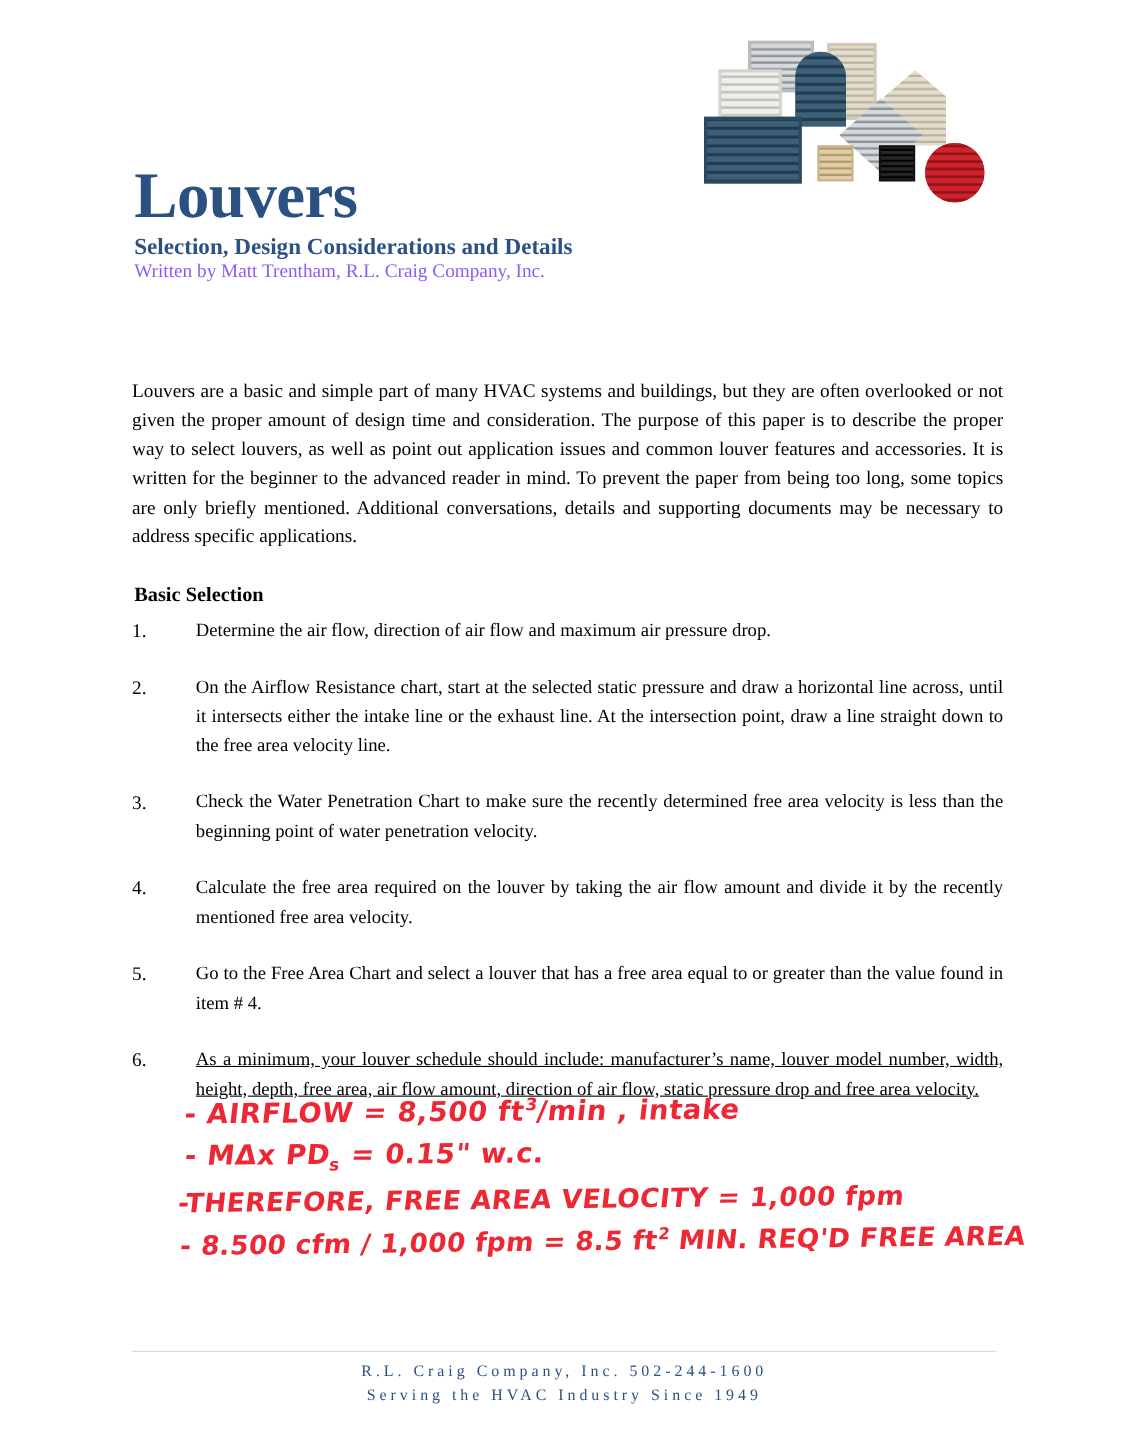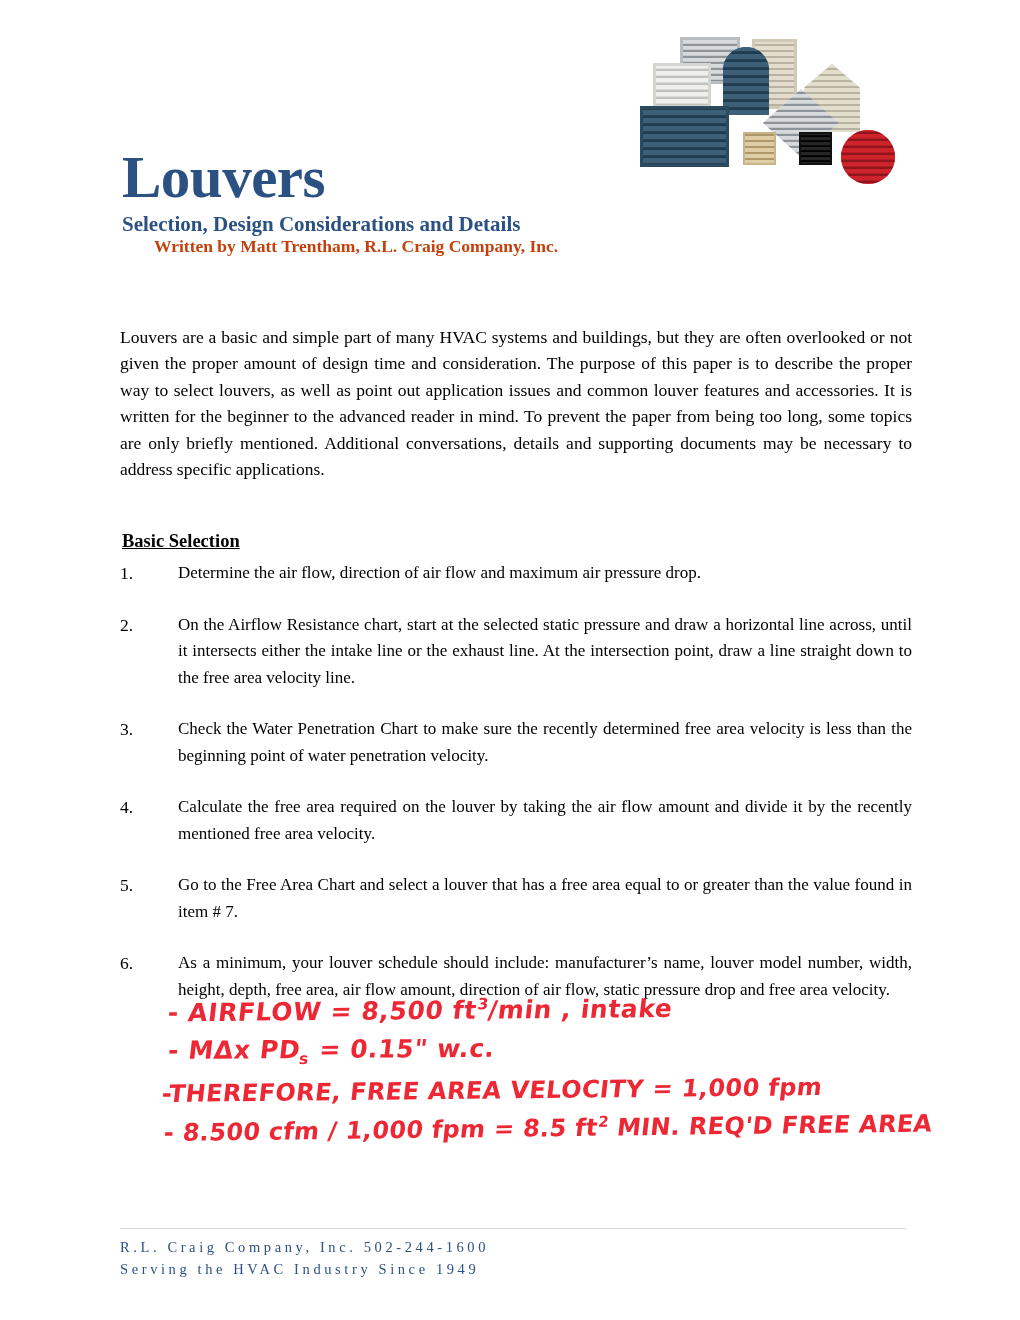--- a/index.html
+++ b/index.html
@@ -51,46 +51,44 @@
     font-size: 21px;
     font-weight: 700;
     color: #2b5183;
     line-height: 1.12;
   }
   .doc-byline {
     position: absolute;
     left: 122px;
     top: 236px;
     font-size: 17.5px;
-    font-weight: 700;
-    color: #c2410c;
+    font-weight: 400;
+    color: #8b5cf6;
     line-height: 1.25;
-    margin-left: 32px;
   }
 
   
   .intro {
     position: absolute;
     left: 120px;
-    top: 306px;
+    top: 324px;
     width: 792px;
     font-size: 17.5px;
     line-height: 26.5px;
     text-align: justify;
     text-justify: inter-word;
   }
 
   .section-heading {
     position: absolute;
     left: 122px;
     top: 511px;
     font-size: 18.5px;
     font-weight: 700;
     line-height: 1.2;
-    text-decoration: underline;
   }
 
   .steps {
     position: absolute;
     left: 120px;
     top: 560px;
     width: 792px;
   }
   .step {
     display: flex;
@@ -103,21 +101,21 @@
     font-size: 17.5px;
     line-height: 26.5px;
   }
   .step-text {
     flex: 1 1 auto;
     font-size: 17px;
     line-height: 26.5px;
     text-align: justify;
     text-justify: inter-word;
   }
-  .step:last-child .step-text { text-align: justify; }
+  .step:last-child .step-text { text-align: justify; text-decoration: underline; }
 
   
   .handwriting {
     position: absolute;
     left: 168px;
     top: 998px;
     width: 760px;
     color: #ed2733;
     font-family: "DejaVu Sans", sans-serif;
     font-weight: 700;
@@ -162,21 +160,21 @@
     top: 1228px;
     width: 786px;
     height: 1px;
     background: #d8d8d8;
   }
   .footer {
     position: absolute;
     left: 120px;
     top: 1236px;
     width: 786px;
-    text-align: left;
+    text-align: center;
     color: #2b5183;
     font-size: 14.5px;
     letter-spacing: 3.6px;
     line-height: 22px;
   }
   .footer span { display: block; }
 </style>
 </head>
 <body>
 
@@ -307,21 +305,21 @@
     <li class="step">
       <span class="step-num">3.</span>
       <span class="step-text">Check the Water Penetration Chart to make sure the recently determined free area velocity is less than the beginning point of water penetration velocity.</span>
     </li>
     <li class="step">
       <span class="step-num">4.</span>
       <span class="step-text">Calculate the free area required on the louver by taking the air flow amount and divide it by the recently mentioned free area velocity.</span>
     </li>
     <li class="step">
       <span class="step-num">5.</span>
-      <span class="step-text">Go to the Free Area Chart and select a louver that has a free area equal to or greater than the value found in item # 7.</span>
+      <span class="step-text">Go to the Free Area Chart and select a louver that has a free area equal to or greater than the value found in item # 4.</span>
     </li>
     <li class="step">
       <span class="step-num">6.</span>
       <span class="step-text">As a minimum, your louver schedule should include: manufacturer’s name, louver model number, width, height, depth, free area, air flow amount, direction of air flow, static pressure drop and free area velocity.</span>
     </li>
   </ol>
 
   <div class="handwriting">
     <span class="hw-line hw-line-1"><span>- AIRFLOW  =  8,500  ft</span><span class="hw-sup">3</span><span>/min , intake</span></span>
     <span class="hw-line hw-line-2"><span>- MΔx  PD</span><span class="hw-sub">s</span><span>  =  0.15" w.c.</span></span>

